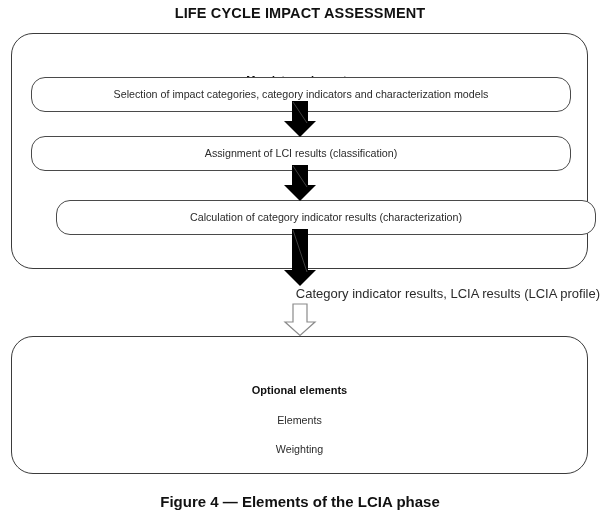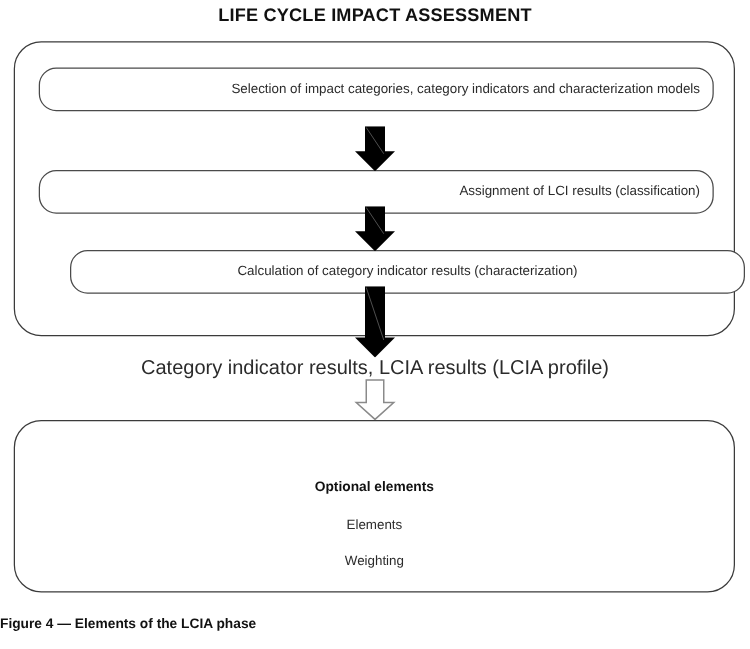--- a/index.html
+++ b/index.html
@@ -84,22 +84,22 @@
     align-items: center;
     justify-content: center;
   }
   .step-label {
     font-size: 10.7px;
     color: #2b2b2b;
     text-align: center;
     line-height: 1.2;
     padding: 0 10px;
   }
-  #step-box-0 { top: 20px; justify-content: flex-end; }
-  #step-box-1 { top: 102px; justify-content: flex-end; }
+  #step-box-0 { top: 43px; }
+  #step-box-1 { top: 102px; }
   #step-box-2 { top: 166px; margin-left: 25px; }
 
   
   .optional-text {
     position: absolute;
     left: 0;
     width: 100%;
     text-align: center;
     font-size: 10.7px;
     color: #2b2b2b;
@@ -128,32 +128,33 @@
     width: 36px;
     height: 34px;
   }
 
   
   #connector-caption {
     position: absolute;
     left: 0;
     top: 286px;
     width: 600px;
-    text-align: center;
-    font-size: 16px;
+    text-align: right;
+    font-size: 13px;
     color: #2b2b2b;
   }
 
   
   #figure-caption {
     position: absolute;
     left: 0;
     top: 493px;
     width: 600px;
-    font-size: 11px;
+    text-align: center;
+    font-size: 15px;
     font-weight: bold;
     color: #111111;
   }
 </style>
 </head>
 <body>
 
 <div id="figure-root">
 
   <div class="fig-title">LIFE CYCLE IMPACT ASSESSMENT</div>

